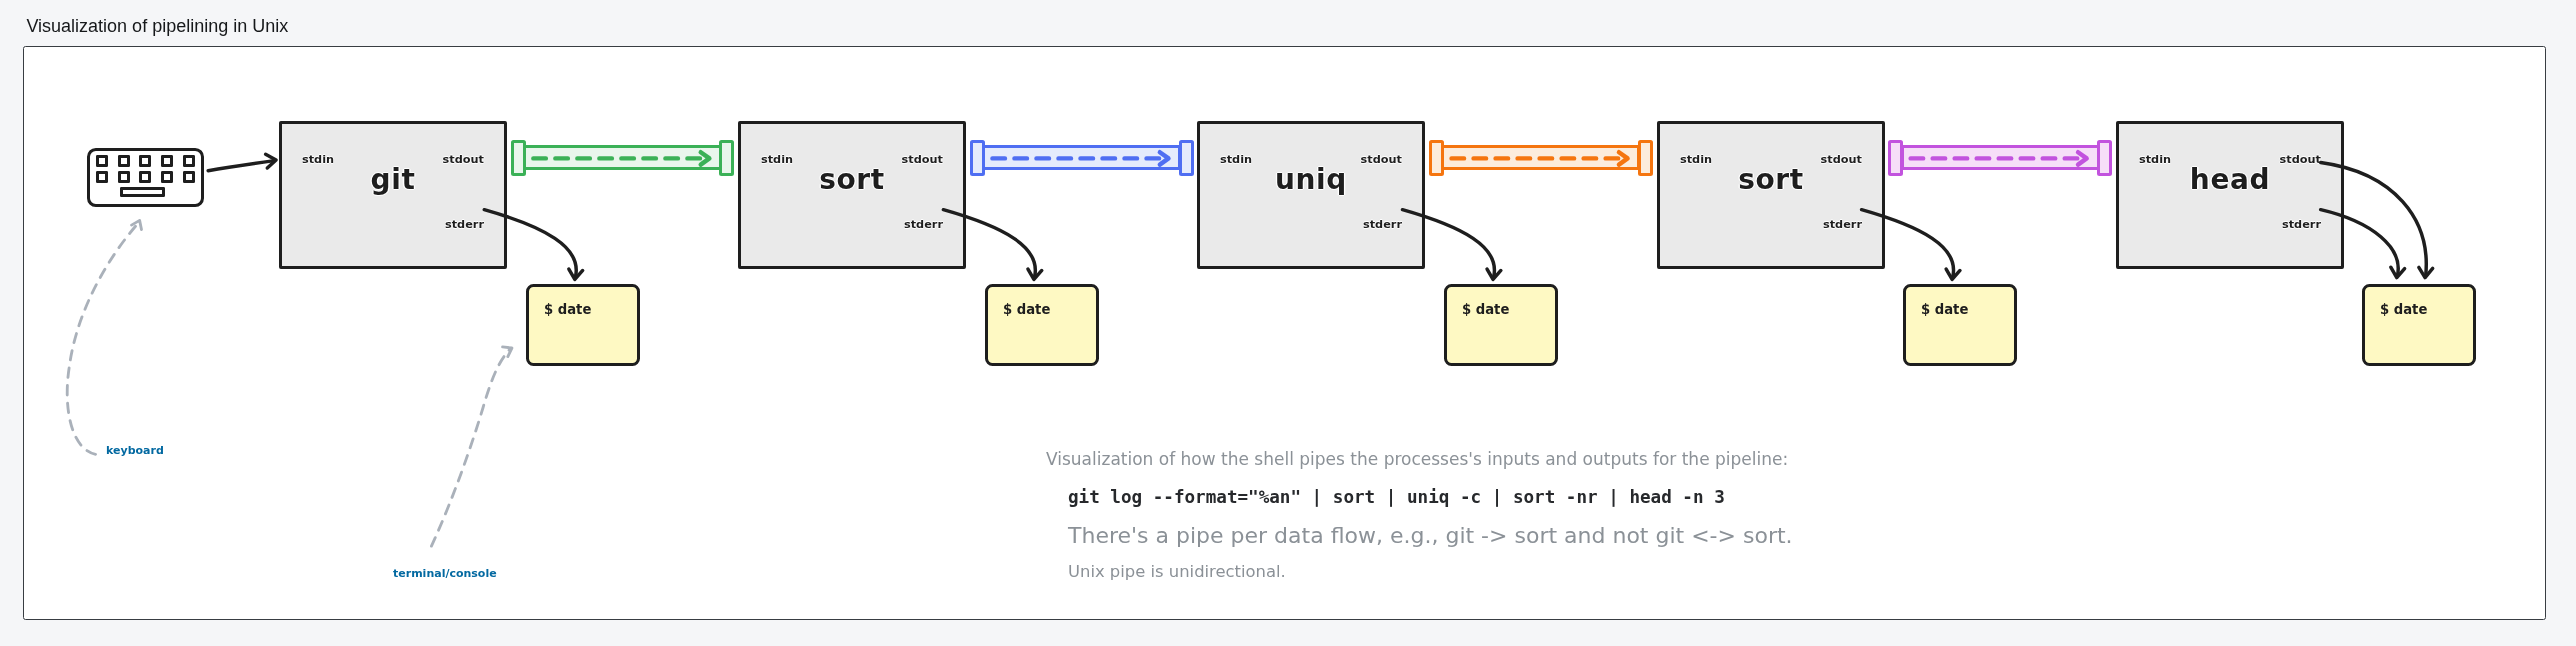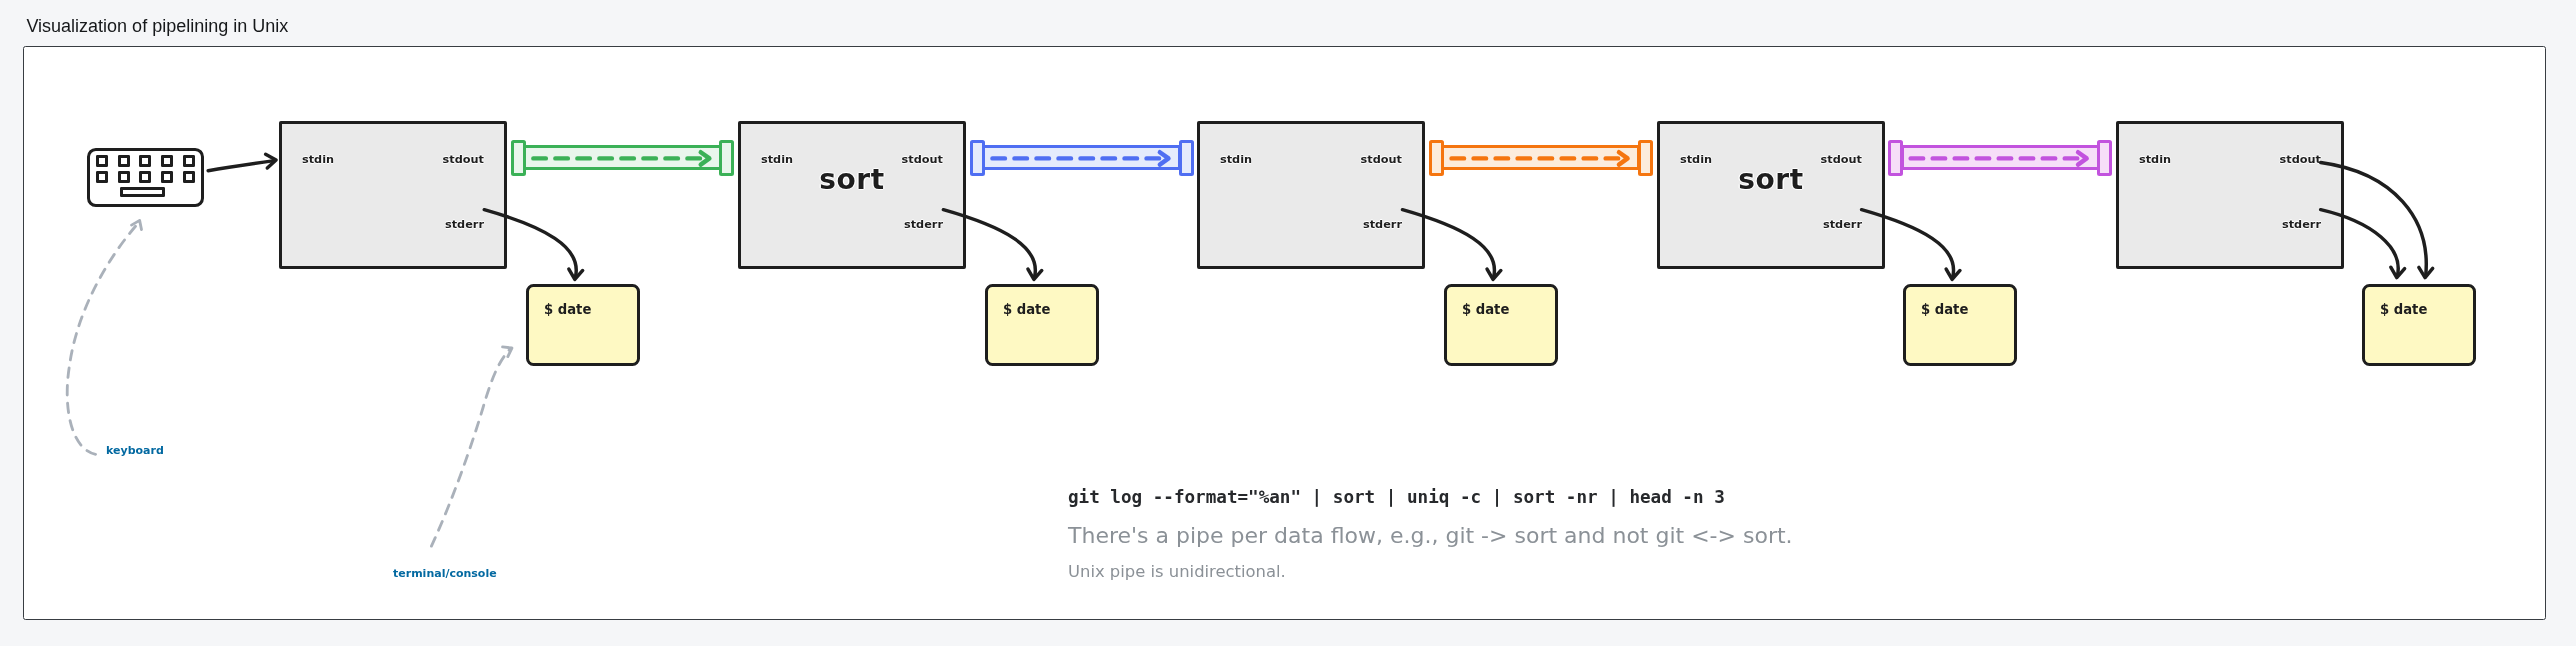--- a/index.html
+++ b/index.html
@@ -77,42 +77,45 @@
       <div class="kb-key"></div>
       <div class="kb-key"></div>
     </div>
     <div class="kb-space"></div>
   </div>
 
   <div id="procs">
       <div class="pbox" style="left: 279px; top: 121px;">
         <span class="port in">stdin</span>
         <span class="port out">stdout</span>
+        <span class="pname">git</span>
         <span class="port err">stderr</span>
       </div>
       <div class="pbox" style="left: 738px; top: 121px;">
         <span class="port in">stdin</span>
         <span class="port out">stdout</span>
         <span class="pname">sort</span>
         <span class="port err">stderr</span>
       </div>
       <div class="pbox" style="left: 1197px; top: 121px;">
         <span class="port in">stdin</span>
         <span class="port out">stdout</span>
+        <span class="pname">uniq</span>
         <span class="port err">stderr</span>
       </div>
       <div class="pbox" style="left: 1657px; top: 121px;">
         <span class="port in">stdin</span>
         <span class="port out">stdout</span>
         <span class="pname">sort</span>
         <span class="port err">stderr</span>
       </div>
       <div class="pbox" style="left: 2116px; top: 121px;">
         <span class="port in">stdin</span>
         <span class="port out">stdout</span>
+        <span class="pname">head</span>
         <span class="port err">stderr</span>
       </div>
     </div>
   <div id="pipes">
       <div class="pipe-body" style="left: 523px; width: 199px; border-color: rgb(59, 177, 87); background: rgb(233, 246, 236);"></div>
       <div class="pipe-flange" style="left: 511px; border-color: rgb(59, 177, 87); background: rgb(233, 246, 236);"></div>
       <div class="pipe-flange" style="left: 719px; border-color: rgb(59, 177, 87); background: rgb(233, 246, 236);"></div>
       <div class="pipe-body" style="left: 982px; width: 199px; border-color: rgb(79, 110, 242); background: rgb(229, 235, 252);"></div>
       <div class="pipe-flange" style="left: 970px; border-color: rgb(79, 110, 242); background: rgb(229, 235, 252);"></div>
       <div class="pipe-flange" style="left: 1179px; border-color: rgb(79, 110, 242); background: rgb(229, 235, 252);"></div>
@@ -137,20 +140,21 @@
         <span class="term-cmd">$ date</span>
       </div>
       <div class="term" style="left: 2362px; top: 284px;">
         <span class="term-cmd">$ date</span>
       </div>
     </div>
 
   <div class="ann kb-l">keyboard</div>
   <div class="ann term-l">terminal/console</div>
 
+  <div class="note intro">Visualization of how the shell pipes the processes's inputs and outputs for the pipeline:</div>
   <div class="cmdline">git log --format="%an" | sort | uniq -c | sort -nr | head -n 3</div>
   <div class="note n1">There's a pipe per data flow, e.g., git -&gt; sort and not git &lt;-&gt; sort.</div>
   <div class="note n2">Unix pipe is unidirectional.</div>
 
   <svg id="arrows" width="2576" height="647" viewBox="0 0 4096 1028">
       <path d="M 331,271 C 368,265 402,260 436,255" fill="none" stroke="#1e1e1e" stroke-width="5.5" stroke-linecap="round" stroke-linejoin="round"></path>
       <path d="M 425.0 266.8 L 439 254 L 422.3 244.9" fill="none" stroke="#1e1e1e" stroke-width="5.5" stroke-linecap="round" stroke-linejoin="round"></path>
       <path d="M 770,333 C 865,360 926,392 915,440" fill="none" stroke="#1e1e1e" stroke-width="5.5" stroke-linecap="round" stroke-linejoin="round"></path>
       <path d="M 904.5 427.5 L 914 444 L 926.5 429.7" fill="none" stroke="#1e1e1e" stroke-width="5.5" stroke-linecap="round" stroke-linejoin="round"></path>
       <path d="M 1500,333 C 1595,360 1656,392 1645,440" fill="none" stroke="#1e1e1e" stroke-width="5.5" stroke-linecap="round" stroke-linejoin="round"></path>

